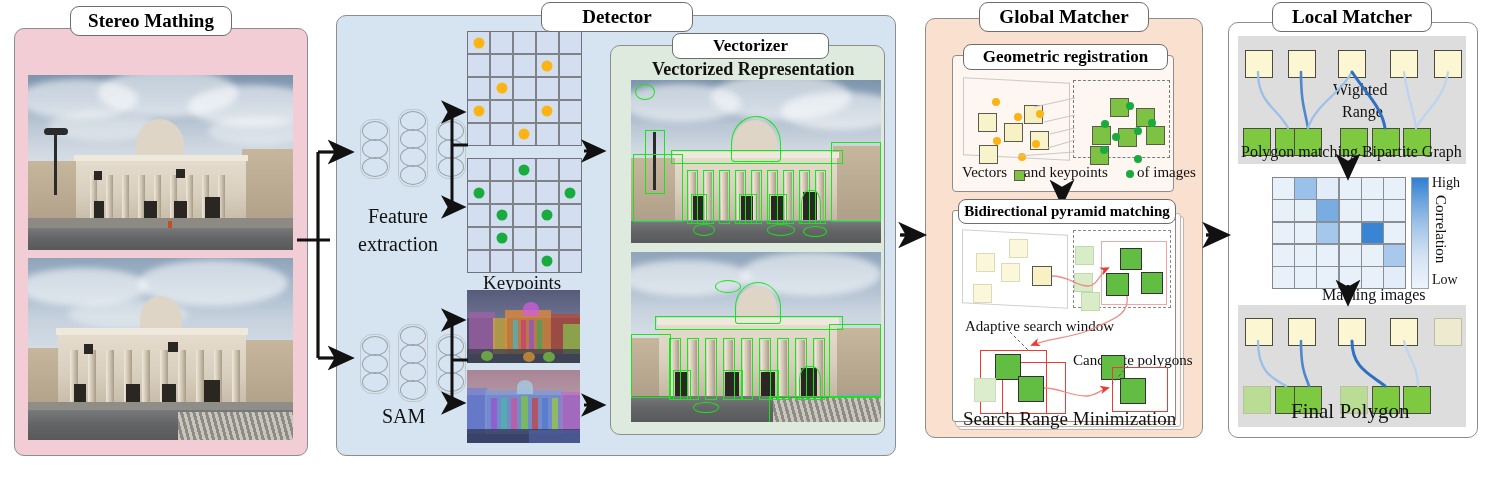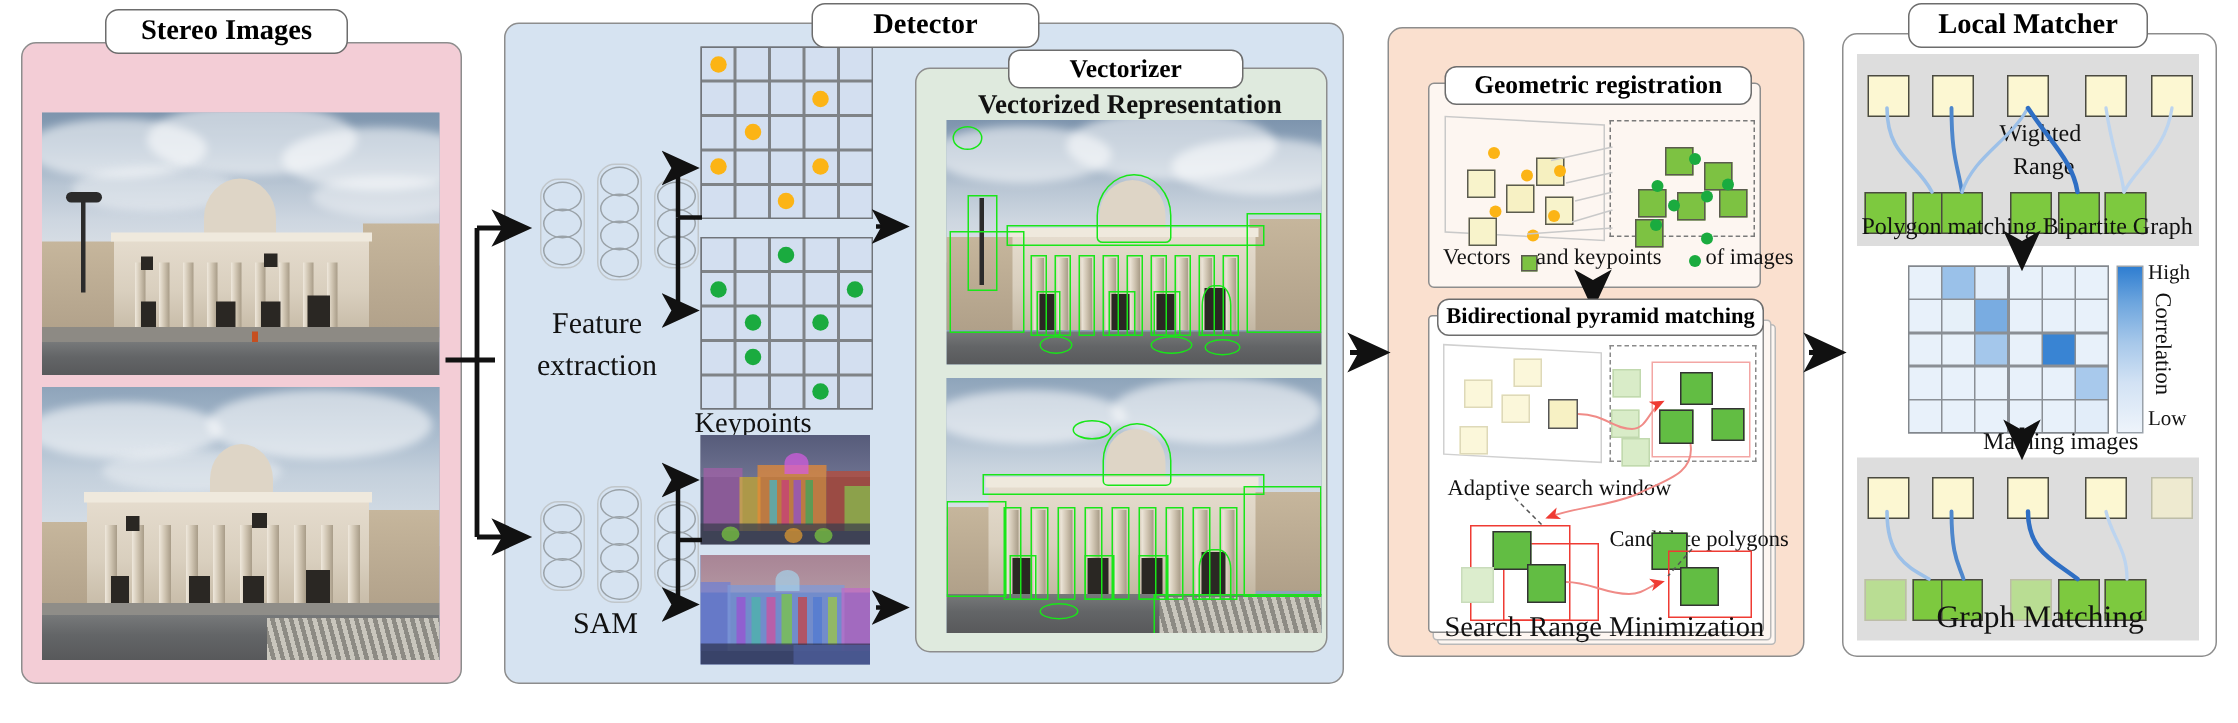--- a/index.html
+++ b/index.html
@@ -66,21 +66,21 @@
   .mcell{background:#eaf1fa;}
 
   .greyband{position:absolute;background:#dddddd;}
 </style>
 </head>
 <body>
 
 <div class="stage">
 
   <div class="panel" style="left:14px;top:28px;width:294px;height:428px;background:#f3cdd6;"></div>
-  <div class="panel-title" style="left:70px;top:6px;width:160px;height:28px;font-size:19px;">Stereo Images</div>
+  <div class="panel-title" style="left:70px;top:6px;width:160px;height:28px;font-size:19px;">Stereo Mathing</div>
 
   <div class="photo" style="left:28px;top:75px;width:265px;height:175px;">
     <div class="sky"></div>
     <div class="cloud" style="left:-10px;top:4px;width:120px;height:40px;"></div>
     <div class="cloud" style="left:70px;top:-6px;width:140px;height:48px;"></div>
     <div class="cloud" style="left:160px;top:10px;width:130px;height:42px;"></div>
     <div class="cloud" style="left:20px;top:36px;width:110px;height:30px;opacity:.7;"></div>
     <div class="cloud" style="left:180px;top:42px;width:100px;height:28px;opacity:.7;"></div>
     <div class="bld dark" style="left:0;top:86px;width:52px;height:64px;"></div>
     <div class="bld dark" style="left:214px;top:74px;width:51px;height:76px;"></div>
@@ -253,21 +253,21 @@
       <div class="kcell"></div>
       <div class="kcell"></div>
       <div class="kcell"></div>
       <div class="kcell"></div>
       <div class="kcell">
         <div class="kdot" style="width: 11px; height: 11px; background: rgb(26, 171, 63);"></div>
       </div>
       <div class="kcell"></div>
     </div>
 
-  <div class="cap" style="left:463px;top:272px;font-size:19px;">Keypoints</div>
+  <div class="cap" style="left:483px;top:272px;font-size:19px;text-decoration:underline;">Keypoints</div>
 
   <div class="photo" style="left:467px;top:290px;width:113px;height:73px;background:#4a4f6b;">
     <div class="segpatch" style="left:0;top:0;width:100%;height:38%;background:linear-gradient(180deg,#5b6080,#7b7f9e);"></div>
     <div class="segpatch" style="left:2px;top:22px;width:26px;height:42px;background:#a45fa8;"></div>
     <div class="segpatch" style="left:26px;top:28px;width:14px;height:36px;background:#d4b43c;"></div>
     <div class="segpatch" style="left:38px;top:20px;width:46px;height:44px;background:#e98b33;"></div>
     <div class="segpatch" style="left:46px;top:30px;width:5px;height:30px;background:#43b7c9;"></div>
     <div class="segpatch" style="left:54px;top:30px;width:5px;height:30px;background:#c83b7d;"></div>
     <div class="segpatch" style="left:62px;top:30px;width:5px;height:30px;background:#8d4fd1;"></div>
     <div class="segpatch" style="left:70px;top:30px;width:5px;height:30px;background:#3aa65c;"></div>
@@ -392,20 +392,21 @@
     <div class="vec" style="left:92px;top:118px;width:18px;height:28px;"></div>
     <div class="vec" style="left:128px;top:118px;width:18px;height:28px;"></div>
     <div class="vec" style="left:168px;top:114px;width:20px;height:32px;border-radius:40% 40% 0 0;"></div>
     <div class="vec" style="left:0px;top:82px;width:38px;height:62px;"></div>
     <div class="vec" style="left:198px;top:72px;width:50px;height:72px;"></div>
     <div class="vec" style="left:138px;top:144px;width:112px;height:26px;"></div>
     <div class="vecblob" style="left:62px;top:150px;width:24px;height:9px;"></div>
   </div>
 
   <div class="panel" style="left:925px;top:18px;width:278px;height:420px;background:#fae0cf;"></div>
+  <div class="panel-title" style="left:979px;top:2px;width:168px;height:28px;font-size:19px;">Global Matcher</div>
 
   <div class="panel" style="left:952px;top:55px;width:222px;height:137px;background:#fdf6f1;border-color:#8d8d8d;border-radius:4px;"></div>
   <div class="sub-title" style="left:963px;top:44px;width:203px;height:24px;font-size:17px;">Geometric registration</div>
 
   <div style="position:absolute;left:963px;top:80px;width:105px;height:76px;border:1.2px solid #c9c9c9;transform:skewY(3deg);"></div>
   <div style="position:absolute;left:1073px;top:80px;width:95px;height:76px;border:1.4px dashed #7a7a7a;"></div>
 
   <div class="sq" style="left:978px;top:113px;width:19px;height:19px;background:#f8f3cb;"></div>
   <div class="sq" style="left:1004px;top:123px;width:19px;height:19px;background:#f7f1c4;"></div>
   <div class="sq" style="left:1024px;top:105px;width:19px;height:19px;background:#f6f0c0;"></div>
@@ -545,21 +546,21 @@
       <div class="sq" style="position: absolute; left: 1434px; top: 318px; width: 28px; height: 28px; background: rgb(238, 234, 208); border-color: rgb(189, 189, 168);"></div>
     </div>
   <div id="final-bottom">
       <div class="sq" style="position: absolute; left: 1243px; top: 386px; width: 28px; height: 28px; background: rgb(185, 221, 147); border-color: rgb(189, 189, 168);"></div>
       <div class="sq" style="position: absolute; left: 1275px; top: 386px; width: 28px; height: 28px; background: rgb(125, 201, 63); border-color: rgb(74, 74, 64);"></div>
       <div class="sq" style="position: absolute; left: 1294px; top: 386px; width: 28px; height: 28px; background: rgb(125, 201, 63); border-color: rgb(74, 74, 64);"></div>
       <div class="sq" style="position: absolute; left: 1340px; top: 386px; width: 28px; height: 28px; background: rgb(185, 221, 147); border-color: rgb(189, 189, 168);"></div>
       <div class="sq" style="position: absolute; left: 1372px; top: 386px; width: 28px; height: 28px; background: rgb(125, 201, 63); border-color: rgb(74, 74, 64);"></div>
       <div class="sq" style="position: absolute; left: 1403px; top: 386px; width: 28px; height: 28px; background: rgb(125, 201, 63); border-color: rgb(74, 74, 64);"></div>
     </div>
-  <div class="cap" style="left:1291px;top:399px;font-size:21px;">Graph Matching</div>
+  <div class="cap" style="left:1291px;top:399px;font-size:21px;">Final Polygon</div>
 
   <svg class="overlay" width="1492" height="482">
     <defs>
       <marker id="ah" markerWidth="9" markerHeight="9" refX="7" refY="4.5" orient="auto">
         <path d="M0,0.6 L8.5,4.5 L0,8.4 L2.2,4.5 Z" fill="#111"></path>
       </marker>
       <marker id="ahr" markerWidth="8" markerHeight="8" refX="6" refY="4" orient="auto">
         <path d="M0,0.8 L7.5,4 L0,7.2 L2,4 Z" fill="#ef3b33"></path>
       </marker>
     </defs>

